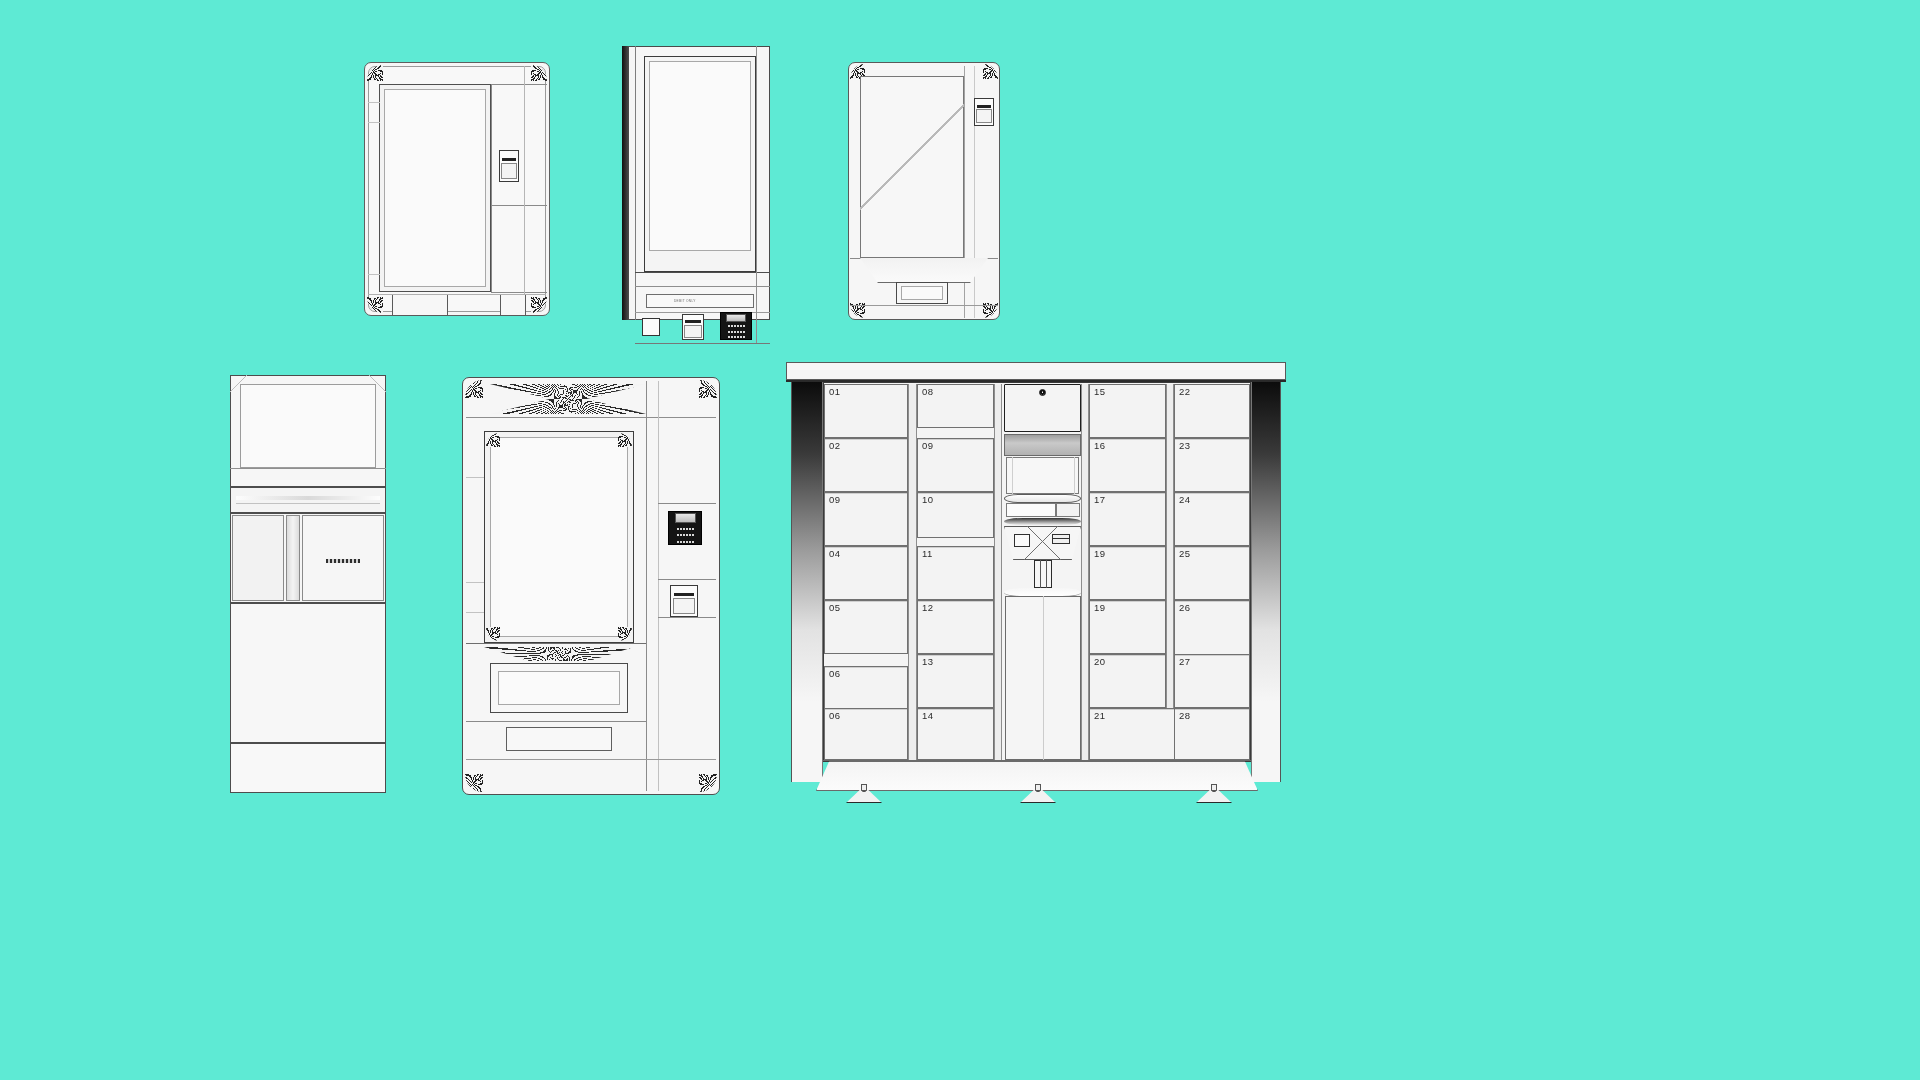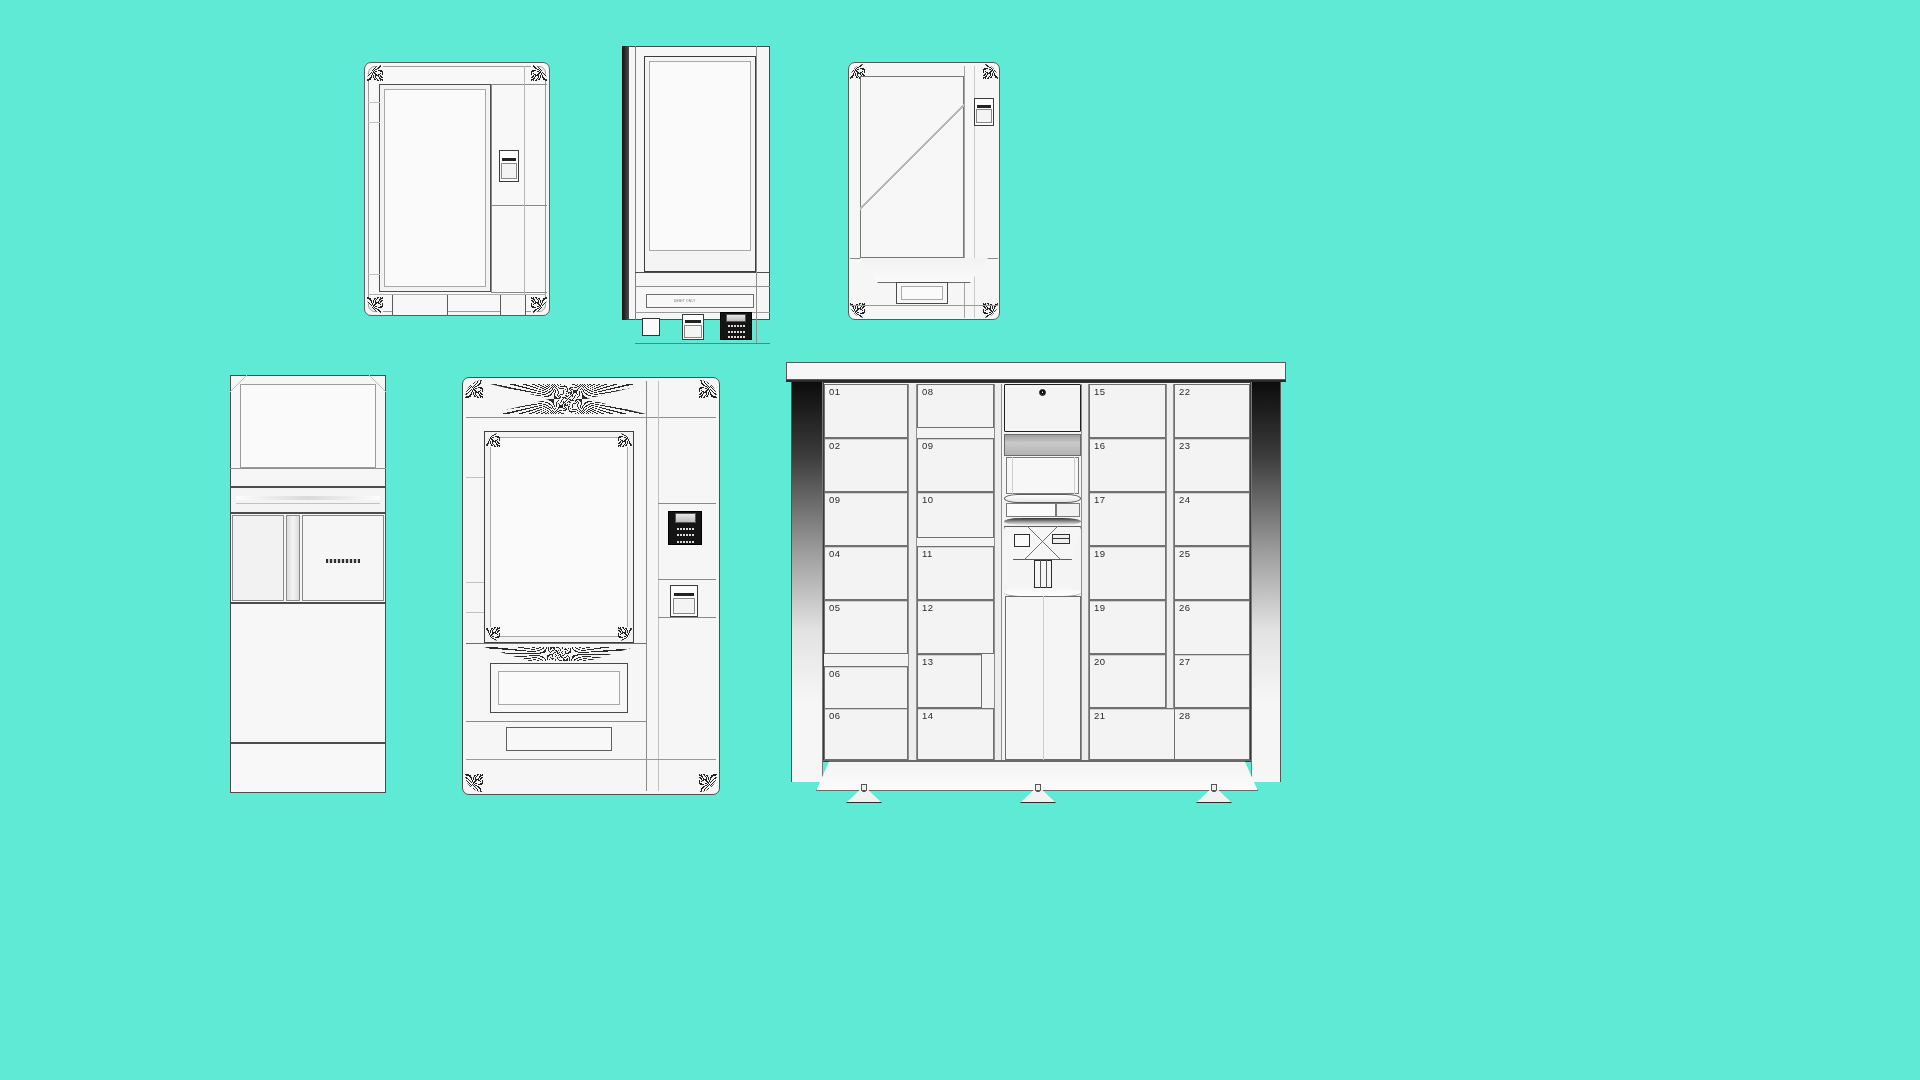--- a/index.html
+++ b/index.html
@@ -324,21 +324,21 @@
           <span class="num">10</span>
         </div>
       <div class="door" style="left:131px;top:184px;width:77px;height:54px;">
         <div class="seam"></div>
           <span class="num">11</span>
         </div>
       <div class="door" style="left:131px;top:238px;width:77px;height:54px;">
         <div class="seam"></div>
           <span class="num">12</span>
         </div>
-      <div class="door" style="left:131px;top:292px;width:65px;height:54px;">
+      <div class="door" style="left:131px;top:292px;width:77px;height:54px;">
         <div class="seam"></div>
           <span class="num">13</span>
         </div>
       <div class="door" style="left:131px;top:346px;width:77px;height:52px;">
         <div class="seam"></div>
           <span class="num">14</span>
         </div>
     </div>
 
     <div>

